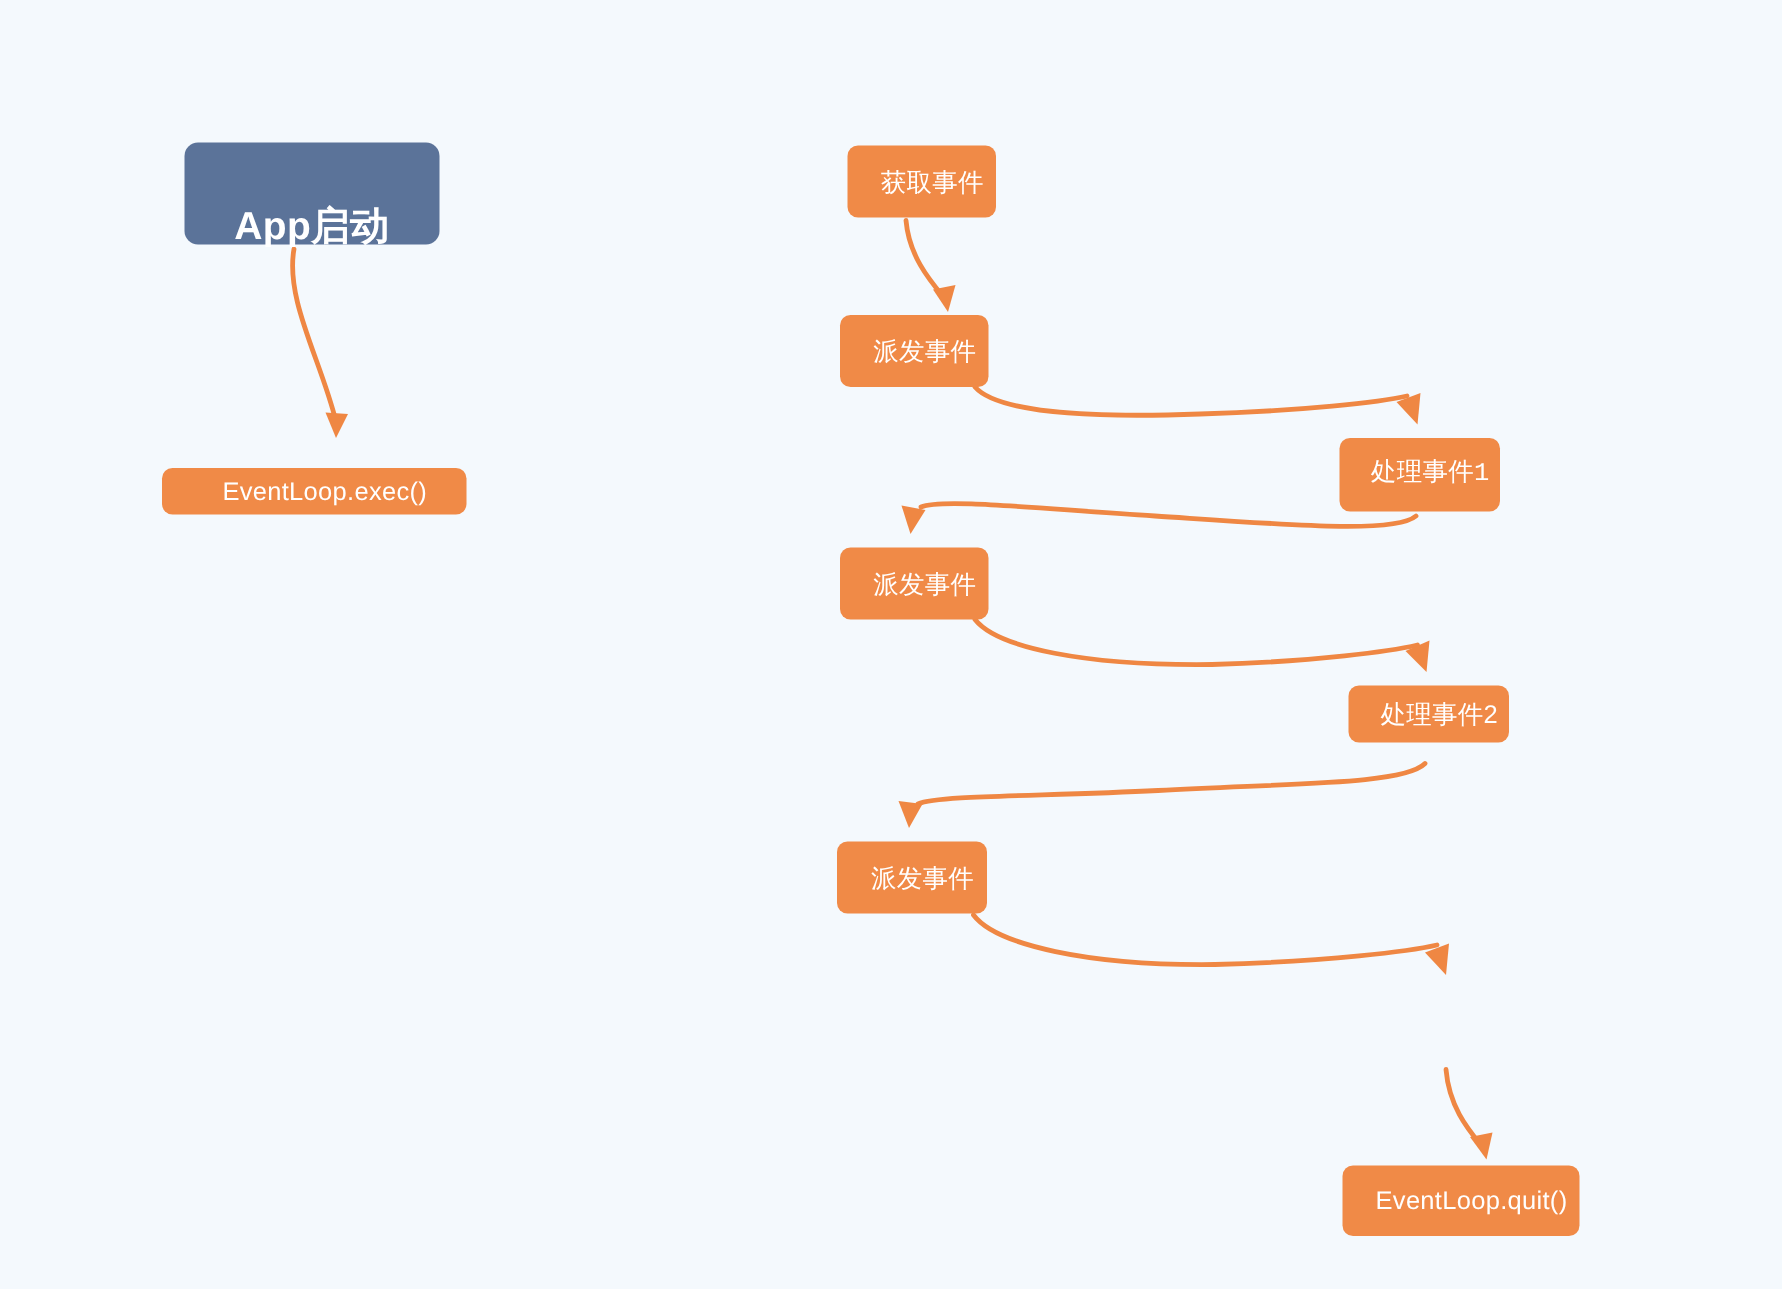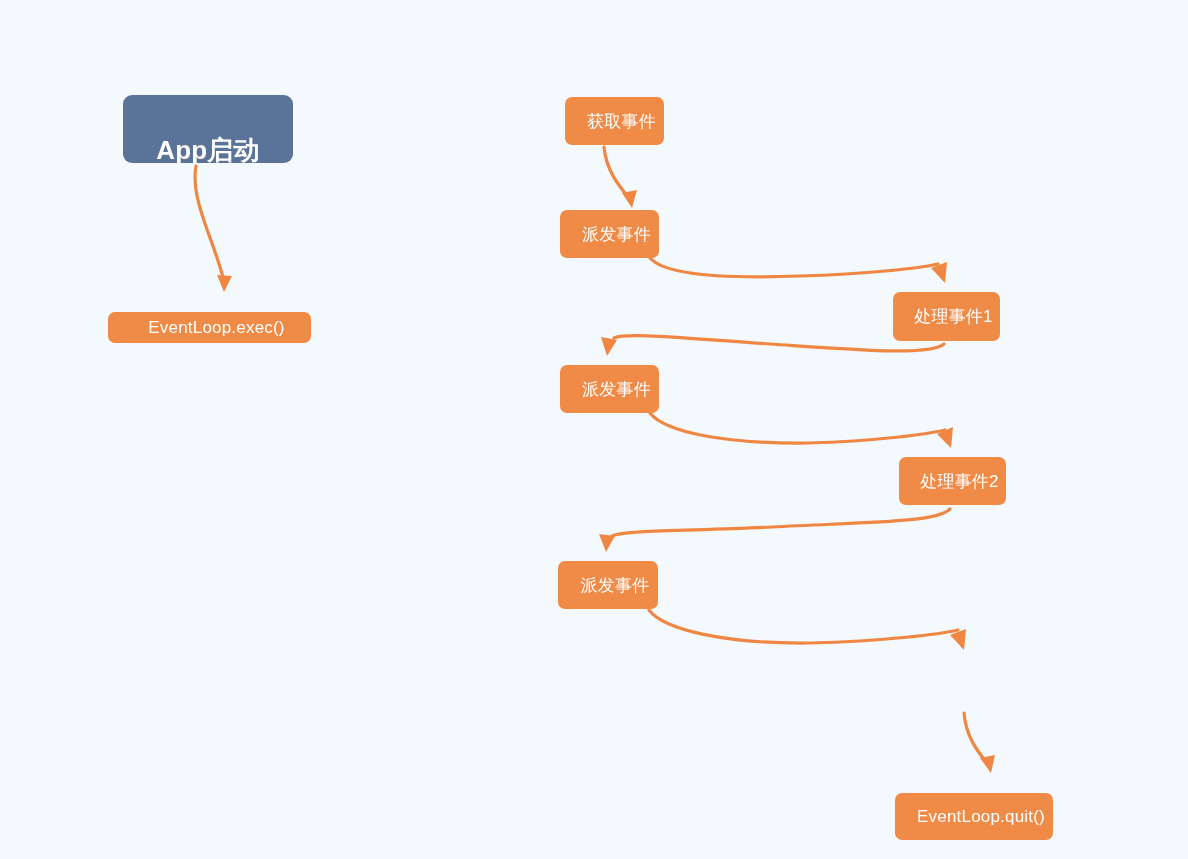--- a/index.html
+++ b/index.html
@@ -112,34 +112,34 @@
   </div>
 
   <div class="node step" style="left:565px; top:97px; width:99px; height:48px;">
     <span>获取事件</span>
   </div>
 
   <div class="node step" style="left:560px; top:210px; width:99px; height:48px;">
     <span>派发事件</span>
   </div>
 
-  <div class="node step" style="left:893px; top:292px; width:107px; height:49px;">
+  <div class="node step" style="left:893px; top:292px; width:107px; height:49px;font-family:Liberation Mono, monospace;">
     <span>处理事件1</span>
   </div>
 
   <div class="node step" style="left:560px; top:365px; width:99px; height:48px;">
     <span>派发事件</span>
   </div>
 
-  <div class="node step" style="left:899px; top:457px; width:107px; height:48px;">
+  <div class="node step" style="left:899px; top:457px; width:107px; height:38px;">
     <span>处理事件2</span>
   </div>
 
   <div class="node step" style="left:558px; top:561px; width:100px; height:48px;">
     <span>派发事件</span>
   </div>
 
 
-  <div class="node step" style="left:895px; top:777px; width:158px; height:47px;margin-top:16px;">
+  <div class="node step" style="left:895px; top:777px; width:158px; height:47px;">
     <span>EventLoop.quit()</span>
   </div>
 
 </div>
 
 </body></html>

